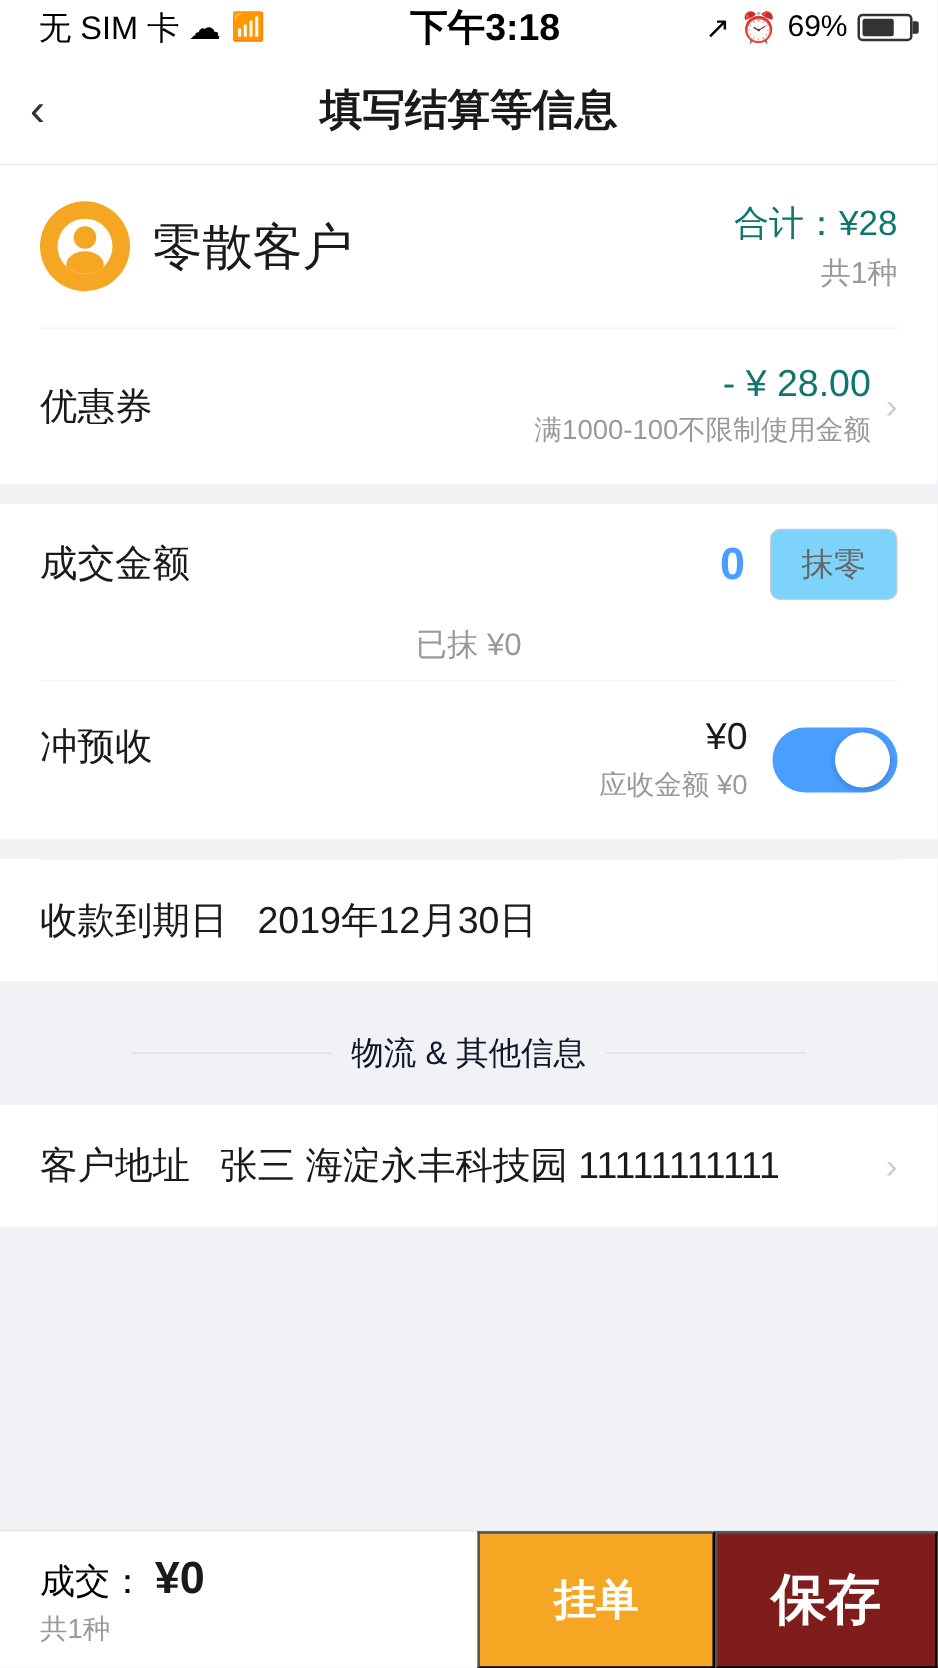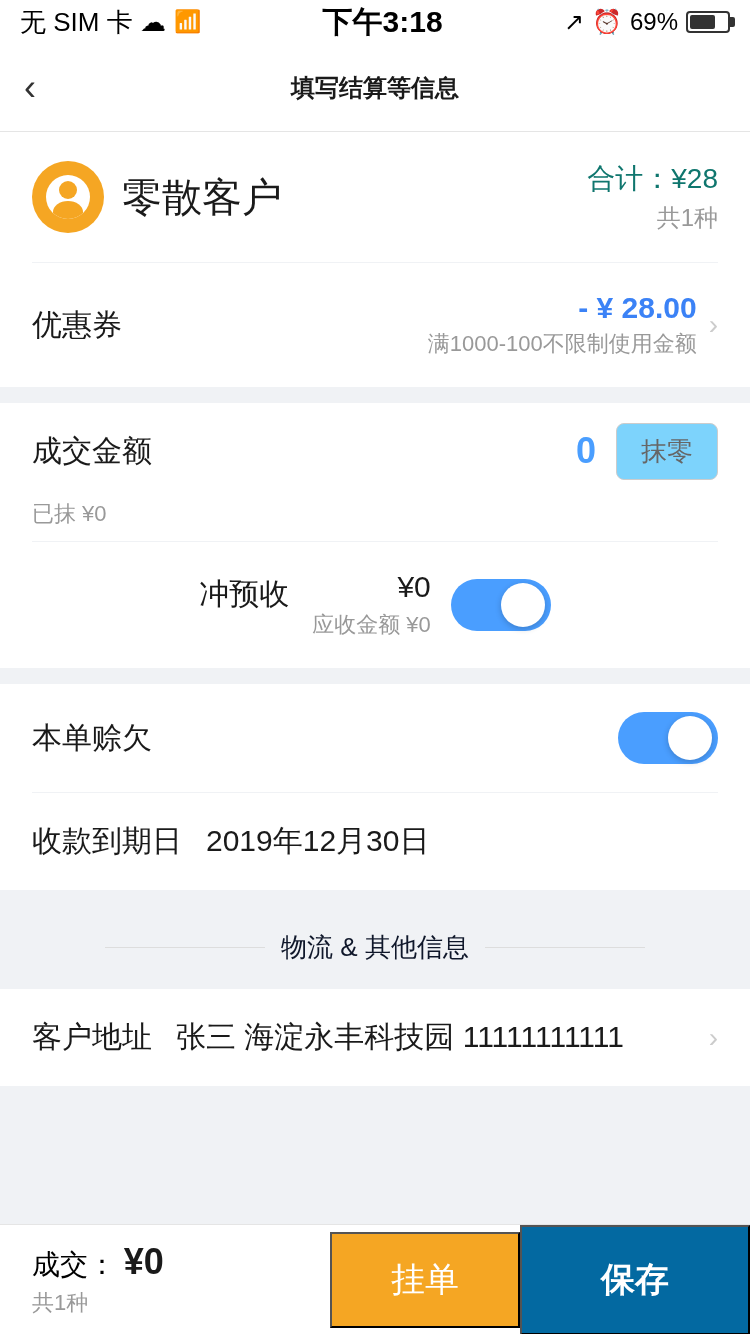--- a/index.html
+++ b/index.html
@@ -21,20 +21,21 @@
       align-items: center;
       justify-content: space-between;
       padding: 0 20px;
       font-size: 26px;
       font-weight: 500;
     }
     .status-left {
       display: flex;
       align-items: center;
       gap: 8px;
+      margin-left: 11px;
     }
     .status-center {
       font-size: 30px;
       font-weight: 600;
     }
     .status-right {
       display: flex;
       align-items: center;
       gap: 8px;
       font-size: 24px;
@@ -76,21 +77,21 @@
       border-bottom: 1px solid #e5e5e5;
     }
     .nav-back {
       position: absolute;
       left: 24px;
       font-size: 36px;
       color: #333;
       cursor: pointer;
     }
     .nav-title {
-      font-size: 24px;
+      font-size: 34px;
       font-weight: 600;
       color: #1a1a1a;
     }
 
     
     .content {
       background: #f0f2f5;
     }
 
     
@@ -188,22 +189,22 @@
     .coupon-right {
       display: flex;
       align-items: center;
       gap: 12px;
     }
     .coupon-value-block {
       text-align: right;
     }
     .coupon-amount {
       font-size: 30px;
-      color: #3b82f6;
-      font-weight: 700;
+      color: #0f766e;
+      font-weight: 400;
     }
     .coupon-desc {
       font-size: 22px;
       color: #999;
       margin-top: 4px;
     }
     .chevron-right {
       color: #ccc;
       font-size: 28px;
     }
@@ -238,33 +239,33 @@
     .round-button {
       border: 1px solid #ccc;
       border-radius: 8px;
       padding: 10px 24px;
       font-size: 26px;
       color: #666;
       background: #7dd3fc;
       cursor: pointer;
     }
     .sub-text {
-      font-size: 22px;
+      font-size: 25px;
       color: #999;
-      text-align: left;
+      text-align: center;
       padding-right: 32px;
       padding-bottom: 12px;
       padding-left: 32px;
     }
 
     
     .prepay-row {
       display: flex;
       align-items: flex-start;
-      justify-content: center;
+      justify-content: space-between;
       padding: 28px 32px;
     }
     .prepay-label {
       font-size: 30px;
       color: #1a1a1a;
       padding-top: 4px;
     }
     .prepay-right {
       display: flex;
       align-items: center;
@@ -399,38 +400,38 @@
       font-weight: 700;
       color: #1a1a1a;
     }
     .bottom-count {
       font-size: 22px;
       color: #999;
       margin-top: 4px;
     }
     .btn-hold {
       width: 190px;
-      height: 96px;
+      height: 110px;
       background: #f5a623;
       display: flex;
       align-items: center;
       justify-content: center;
       font-size: 34px;
       color: white;
-      font-weight: 400;
+      font-weight: 700;
       cursor: pointer;
     }
     .btn-save {
-      width: 230px;
+      width: 178px;
       height: 110px;
-      background: #0369a1;
+      background: #7f1d1d;
       display: flex;
       align-items: center;
       justify-content: center;
-      font-size: 34px;
+      font-size: 44px;
       color: white;
       font-weight: 600;
       cursor: pointer;
     }
 
     
     .wifi-icon {
       font-size: 22px;
     }
   </style>
@@ -508,26 +509,20 @@
           <div class="prepay-sub">应收金额 ¥0</div>
         </div>
         <div class="toggle">
           <div class="toggle-knob"></div>
         </div>
       </div>
     </div>
   </div>
 
   <div class="form-section">
-    <div class="credit-row">
-      <span class="credit-label">本单赊欠</span>
-      <div class="toggle">
-        <div class="toggle-knob"></div>
-      </div>
-    </div>
 
     <div class="divider"></div>
 
     <div class="due-date-row">
       <span class="due-date-label">收款到期日</span>
       <span class="due-date-value">2019年12月30日</span>
     </div>
   </div>
 
   <div class="logistics-header">

